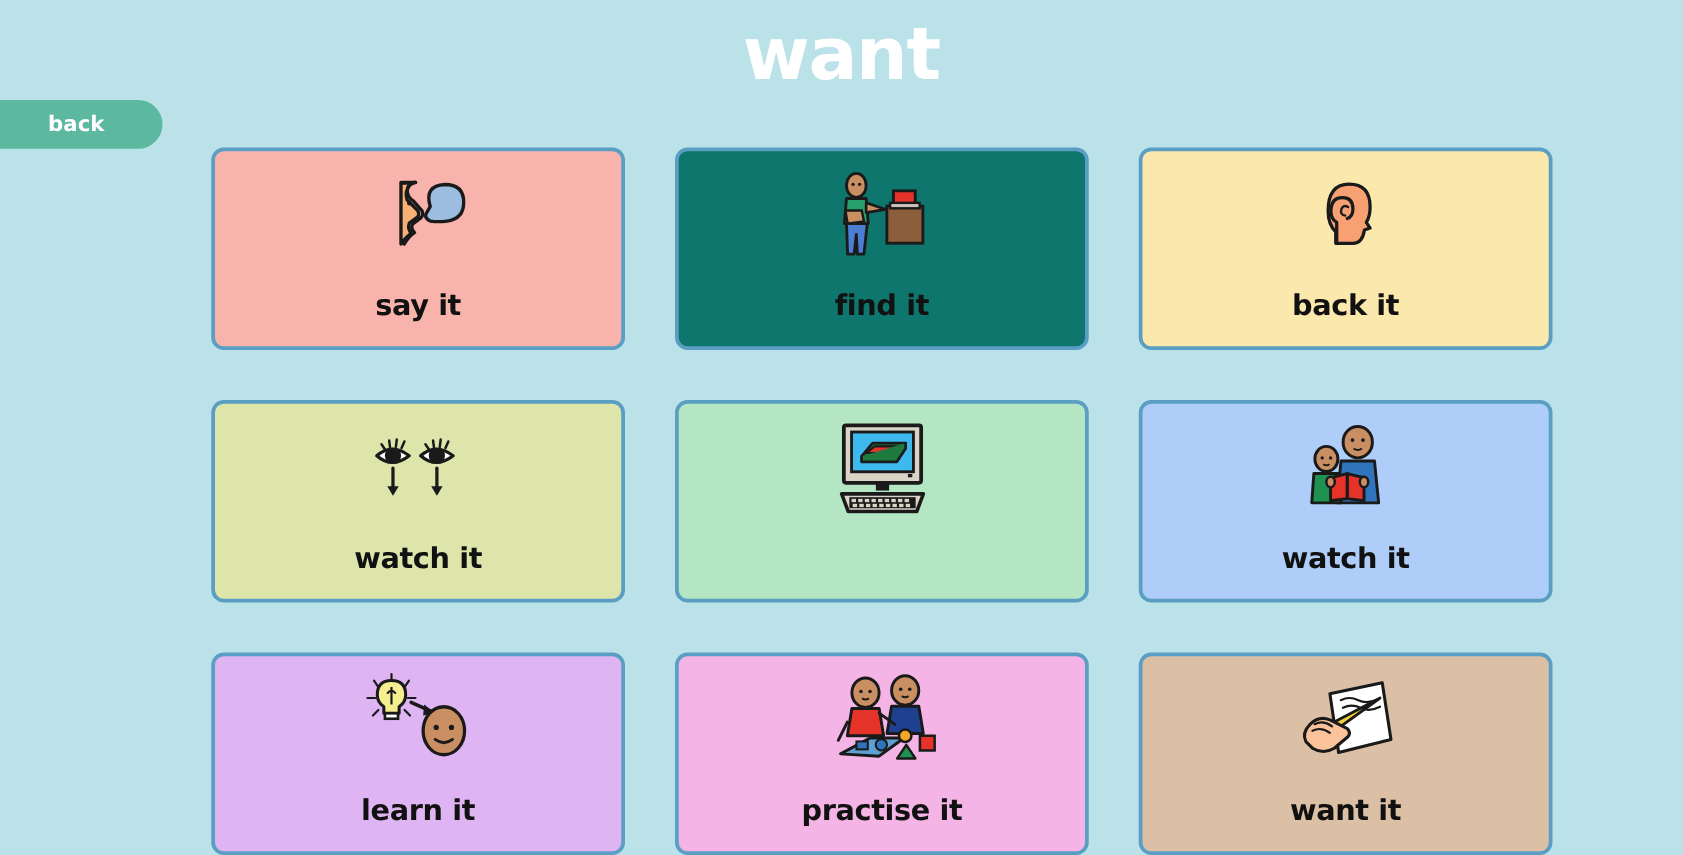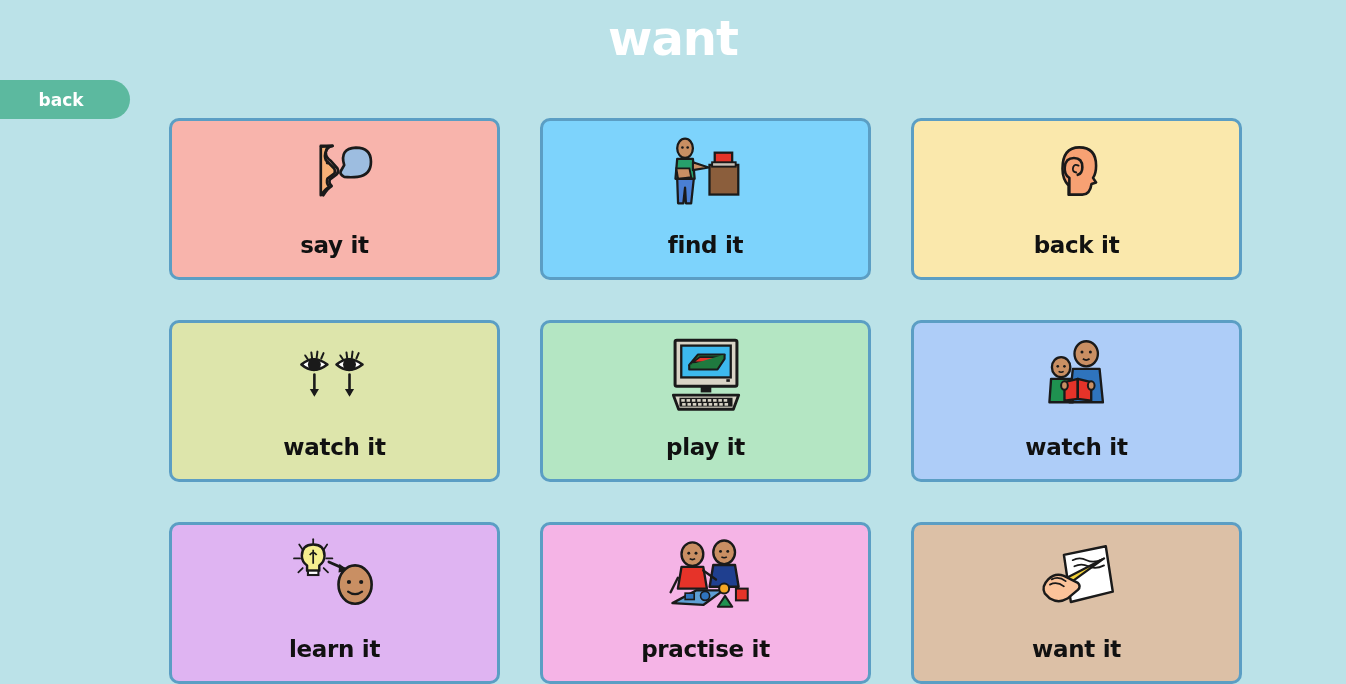--- a/index.html
+++ b/index.html
@@ -14,21 +14,21 @@
     overflow: hidden;
     position: relative;
   }
   .page-title {
     position: absolute;
     top: 14px;
     left: 0;
     width: 100%;
     text-align: center;
     font-family: "DejaVu Sans", sans-serif;
-    font-size: 48px;
+    font-size: 58px;
     font-weight: 700;
     color: #ffffff;
     letter-spacing: -1px;
     line-height: 1;
     user-select: none;
   }
   .back-button {
     position: absolute;
     left: -18px;
     top: 80px;
@@ -114,21 +114,21 @@
       <svg viewBox="0 0 110 86" width="92" height="72">
         <path d="M38 14 L38 72 Q44 64 48 62 Q44 57 46 52 L54 46 Q56 44 54 40 L44 30 Q42 24 44 20 Q46 14 52 13 L38 14 Z" fill="#f7b177" stroke="#1a1a1a" stroke-width="3.2" stroke-linejoin="round"></path>
         <path d="M38 13 L52 13 Q44 14 44 21 Q44 27 50 31 L58 40 Q60 44 57 47 L49 53 Q47 57 51 61 Q46 64 41 72" fill="none" stroke="#1a1a1a" stroke-width="3.2" stroke-linecap="round" stroke-linejoin="round"></path>
         <circle cx="46" cy="33" r="2.1" fill="#1a1a1a"></circle>
         <path d="M66 50 Q60 47 62 43 L66 36 Q60 16 80 15 Q98 15 98 32 Q98 48 82 50 Q74 51 66 50 Z" fill="#9dbde0" stroke="#1a1a1a" stroke-width="3.2" stroke-linejoin="round"></path>
       </svg>
     </div>
     <div class="card-label">say it</div>
   </div>
 
-  <div class="card" style="background:#7dd3fc">
+  <div class="card" style="background:#0f766e">
     <div class="card-icon">
       <svg viewBox="0 0 110 86" width="96" height="76">
         <rect x="59" y="36" width="33" height="34" fill="#8b5e3c" stroke="#1a1a1a" stroke-width="2.6"></rect>
         <rect x="65" y="22" width="20" height="15" fill="#e63329" stroke="#1a1a1a" stroke-width="2.6"></rect>
         <rect x="62" y="33" width="27" height="5" fill="#c9c2b8" stroke="#1a1a1a" stroke-width="2.2"></rect>
         <ellipse cx="31" cy="17" rx="9" ry="11" fill="#c98f63" stroke="#1a1a1a" stroke-width="2.6"></ellipse>
         <path d="M22 29 L40 29 L42 52 L20 52 Z" fill="#27a06c" stroke="#1a1a1a" stroke-width="2.6" stroke-linejoin="round"></path>
         <path d="M40 33 L58 39 L40 42 Z" fill="#c98f63" stroke="#1a1a1a" stroke-width="2.4" stroke-linejoin="round"></path>
         <path d="M21 40 L23 52 L38 50 L36 40 Z" fill="#c98f63" stroke="#1a1a1a" stroke-width="2.2"></path>
         <path d="M22 52 L41 52 L38 80 L32 80 L31 62 L29 80 L23 80 Z" fill="#4a7fd4" stroke="#1a1a1a" stroke-width="2.6" stroke-linejoin="round"></path>
@@ -207,21 +207,20 @@
             <rect x="40" y="77" width="4" height="3"></rect>
             <rect x="46" y="77" width="4" height="3"></rect>
             <rect x="52" y="77" width="4" height="3"></rect>
             <rect x="58" y="77" width="4" height="3"></rect>
             <rect x="64" y="77" width="4" height="3"></rect>
             <rect x="70" y="77" width="4" height="3"></rect>
             <rect x="76" y="77" width="4" height="3"></rect>
         </g>
       </svg>
     </div>
-    <div class="card-label">play it</div>
   </div>
 
   <div class="card" style="background:#aecdf8">
     <div class="card-icon">
       <svg viewBox="0 0 110 86" width="92" height="76">
         <ellipse cx="66" cy="20" rx="14" ry="15" fill="#c98f63" stroke="#1a1a1a" stroke-width="2.8"></ellipse>
         <path d="M50 38 L82 38 L86 78 L46 78 Z" fill="#2f74bd" stroke="#1a1a1a" stroke-width="2.8" stroke-linejoin="round"></path>
         <ellipse cx="36" cy="36" rx="11" ry="12" fill="#c98f63" stroke="#1a1a1a" stroke-width="2.8"></ellipse>
         <path d="M24 50 L48 50 L50 78 L22 78 Z" fill="#1f9150" stroke="#1a1a1a" stroke-width="2.8" stroke-linejoin="round"></path>
         <path d="M40 54 L56 50 L56 74 L40 76 Z" fill="#e63329" stroke="#1a1a1a" stroke-width="2.8" stroke-linejoin="round"></path>

